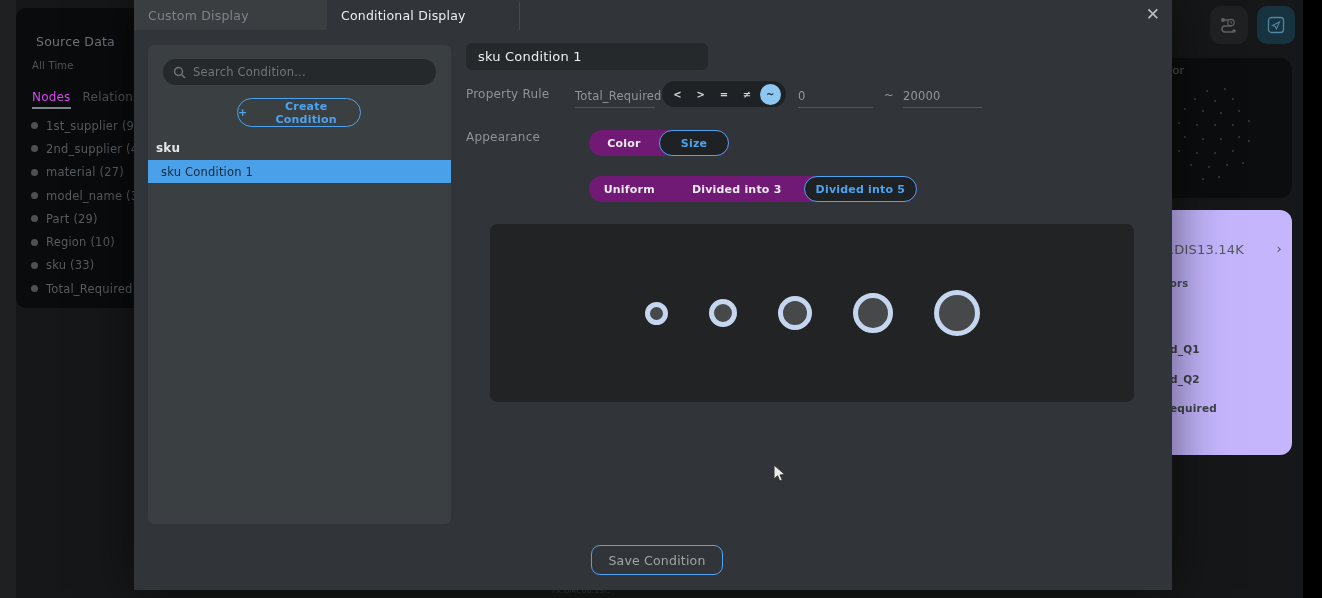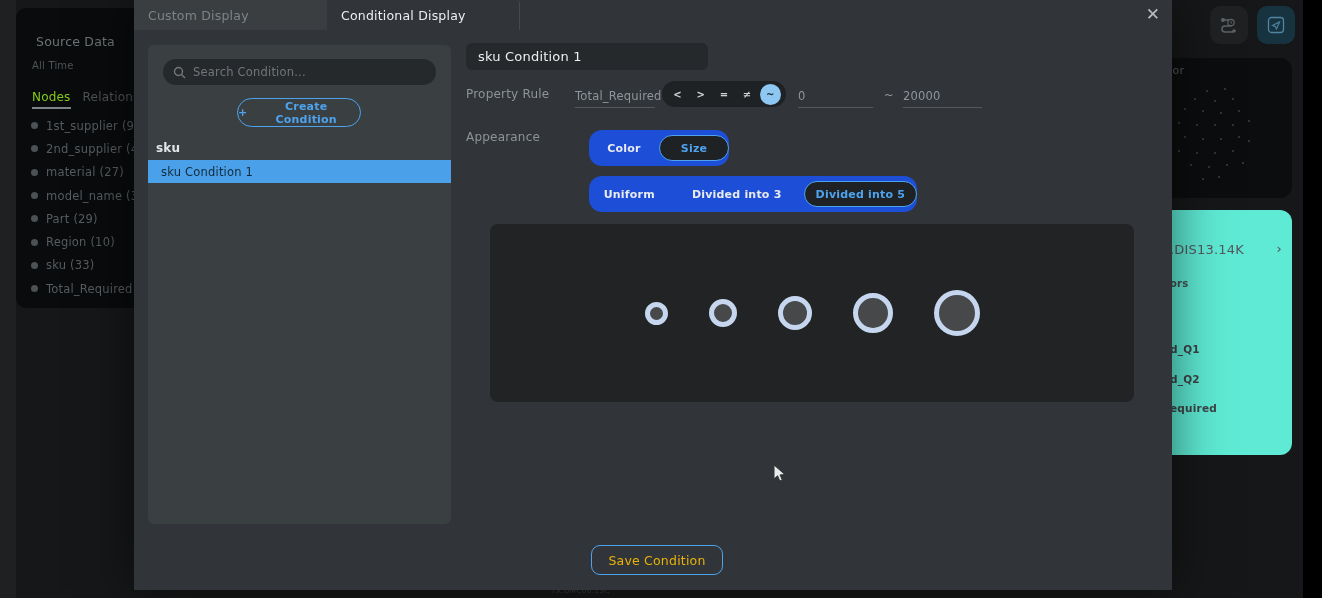--- a/index.html
+++ b/index.html
@@ -14,38 +14,38 @@
   
   .left-strip { left:0; top:0; width:16px; height:598px; background:#1e2021; }
   .right-black { left:1303px; top:0; width:19px; height:598px; background:#000; }
 
   .sidebar { left:16px; top:8px; width:200px; height:300px; background:#0a0b0c;
              border-radius:10px; color:#565c60; z-index:1; overflow:hidden; }
   .sb-title { position:absolute; left:20px; top:26px; font-size:12.5px; color:#6d7376; }
   .sb-time  { position:absolute; left:16px; top:52px; font-size:10px; color:#4e5457; }
   .sb-tabs  { position:absolute; left:16px; top:82px; font-size:12px; display:flex; gap:12px; }
   .sb-tab { color:#4e5356; padding-bottom:3px; }
-  .sb-tab.active { color:#84cc16; border-bottom:2px solid #7d8487; }
+  .sb-tab.active { color:#d946ef; border-bottom:2px solid #7d8487; }
   .sb-list { position:absolute; left:10px; top:106px; width:190px; }
   .sb-row { display:flex; align-items:center; height:23.3px; font-size:11.5px; white-space:nowrap; }
   .sb-dot { width:7px; height:7px; border-radius:50%; background:#4b5154; margin:0 8px 0 5px; flex:0 0 auto; }
   .sb-hide { position:absolute; left:0; top:288px; width:196px; text-align:right;
              font-size:10.5px; font-weight:bold; color:#6b7174; }
 
   .bg-btn { top:6px; width:38px; height:38px; border-radius:10px; display:flex;
             align-items:center; justify-content:center; z-index:1; }
   .bg-btn.one { left:1210px; background:#1f2123; }
   .bg-btn.two { left:1257px; background:#17333f; }
 
   .nav-panel { left:1160px; top:58px; width:132px; height:140px; background:#0c0d0e;
                border-radius:12px; z-index:1; }
   .nav-title { position:absolute; left:8px; top:6px; font-size:11px; color:#54595c; }
   .nav-dot { position:absolute; width:2px; height:2px; border-radius:50%; background:#3c4144; }
 
-  .det-panel { left:1160px; top:210px; width:132px; height:245px; background:#5eead4;
+  .det-panel { left:1160px; top:210px; width:132px; height:245px; background:#c4b5fd;
                border-radius:12px; z-index:1; color:#565b5f; }
   .det-head { position:absolute; left:10px; top:32px; font-size:13px; color:#54595d; }
   .det-chev { position:absolute; right:10px; top:31px; font-size:13px; color:#4a4f52; }
   .det-sub  { position:absolute; left:10px; top:68px; font-size:10px; font-weight:bold; color:#474c4f; }
   .det-item { position:absolute; left:10px; font-size:10.5px; font-weight:bold; color:#3e4346; }
 
   .graph-label { left:551px; top:586px; font-size:7.5px; color:#3b3e40; z-index:1; }
 
   
   .modal { left:134px; top:0; width:1038px; height:590px; background:#313539;
@@ -78,36 +78,36 @@
   .row-label { position:absolute; left:332px; font-size:12px; color:#8d9397; }
   .ufield { position:absolute; height:23px; top:85px; border-bottom:1px solid #53585c;
             font-size:11.5px; color:#8f969b; display:flex; align-items:center; }
   .op-pill { position:absolute; left:528px; top:81px; width:124px; height:26px; background:#1f2224;
              border-radius:13px; display:flex; align-items:center; justify-content:space-around; padding:0 4px; }
   .op { width:21px; height:21px; display:flex; align-items:center; justify-content:center;
         font-size:10px; font-weight:bold; color:#cfd4d7; border-radius:50%; cursor:pointer; }
   .op.sel { background:#8ec7f2; color:#1c2b35; }
   .range-sep { position:absolute; left:750px; top:88px; font-size:11.5px; color:#8f969b; }
 
-  .seg { position:absolute; background:#1d4ed8; border-radius:13px; height:36px;
+  .seg { position:absolute; background:#701a75; border-radius:13px; height:26px;
          display:flex; align-items:center; }
   .seg-opt { height:26px; display:flex; align-items:center; justify-content:center;
              font-size:11px; font-weight:bold; color:#e9ebec; cursor:pointer; border-radius:13px; }
   .seg-opt.sel { border:1.5px solid #4da3ee; color:#4da3ee; background:#1f2224; }
   .seg.appearance { left:455px; top:130px; width:140px; }
   .seg.division   { left:455px; top:176px; width:328px;gap:12px; }
 
   .preview { position:absolute; left:356px; top:224px; width:644px; height:178px;
              background:#212325; border-radius:8px; display:flex; align-items:center;
              justify-content:center; gap:41px; }
   .pcircle { border-radius:50%; border:5px solid #c5d6ee; background:#47484a; }
 
   .save-btn { position:absolute; left:457px; top:545px; width:132px; height:30px;
               border:1.5px solid #4da3ee; border-radius:9px; background:transparent;
-              color:#eab308; font-size:12.5px; display:flex; align-items:center;
+              color:#a3a3a3; font-size:12.5px; display:flex; align-items:center;
               justify-content:center; cursor:pointer; font-family:inherit; letter-spacing:.2px; }
 
   .cursor { left:772px; top:464px; z-index:20; }
 </style>
 </head>
 <body>
 
 <div class="stage">
 
   <div class="abs left-strip"></div>

